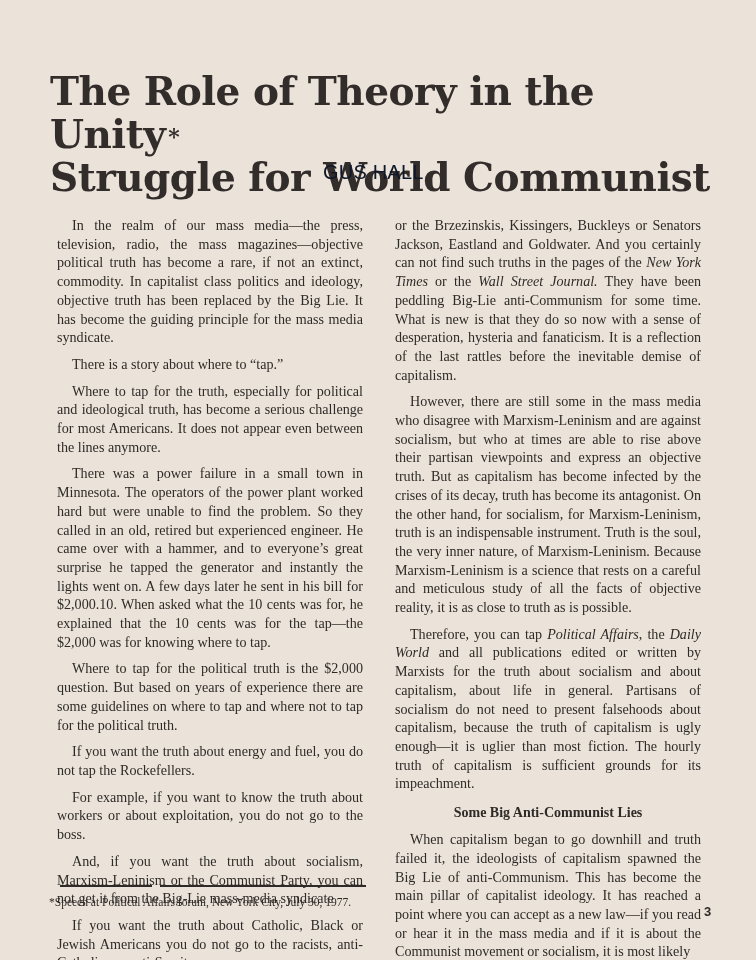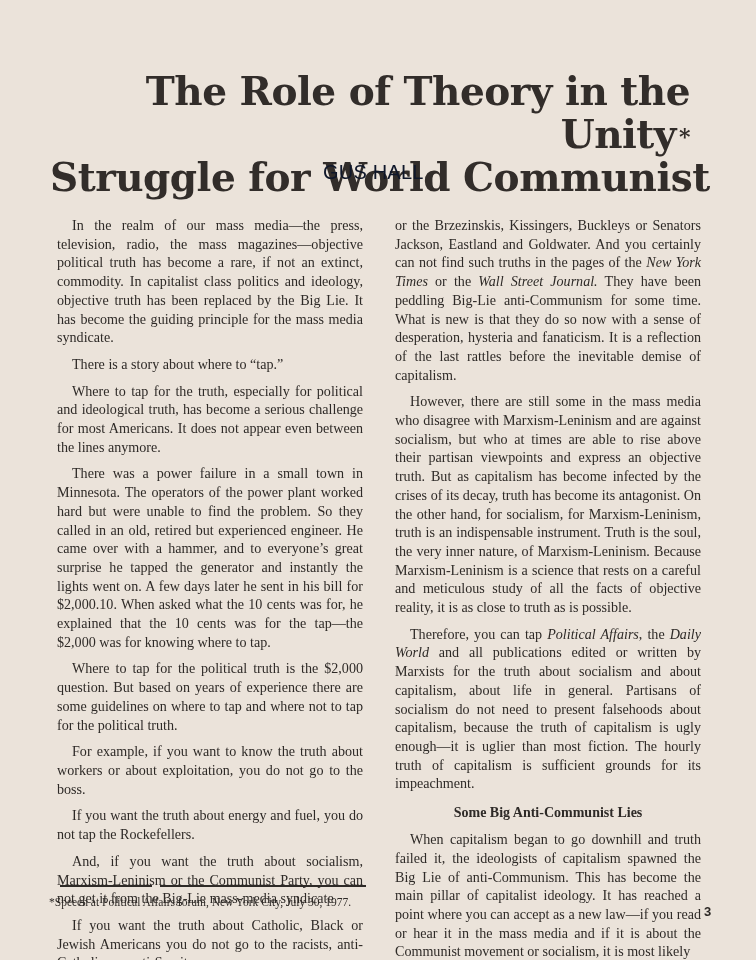--- a/index.html
+++ b/index.html
@@ -12,21 +12,20 @@
   }
   .page { position: absolute; inset: 0; }
   .title {
     position: absolute; left: 50px; top: 44px; width: 640px;
     font-family: "DejaVu Serif", serif;
     font-weight: bold;
     font-size: 39px;
     line-height: 43px;
     color: #322d2a;
     letter-spacing: -0.5px;
-    text-align: right;
   }
   .title .line { display: block; white-space: nowrap; }
   .title .ast { font-size: 22px; vertical-align: top; position: relative; top: 2px; margin-left: 3px; }
   .author {
     position: absolute; left: 323px; top: 161px;
     font-family: "Liberation Sans", sans-serif;
     font-size: 20px; color: #0f172a;
     letter-spacing: 0.2px;
   }
   .col {
@@ -71,22 +70,22 @@
   </h1>
 
   <div class="author">GUS HALL</div>
 
   <div class="col col-left">
     <p>In the realm of our mass media—the press, television, radio, the mass magazines—objective political truth has become a rare, if not an extinct, commodity. In capitalist class politics and ideology, objective truth has been replaced by the Big Lie. It has become the guiding principle for the mass media syndicate.</p>
     <p>There is a story about where to “tap.”</p>
     <p>Where to tap for the truth, especially for political and ideological truth, has become a serious challenge for most Americans. It does not appear even between the lines anymore.</p>
     <p>There was a power failure in a small town in Minnesota. The operators of the power plant worked hard but were unable to find the problem. So they called in an old, retired but experienced engineer. He came over with a hammer, and to everyone’s great surprise he tapped the generator and instantly the lights went on. A few days later he sent in his bill for $2,000.10. When asked what the 10 cents was for, he explained that the 10 cents was for the tap—the $2,000 was for knowing where to tap.</p>
     <p>Where to tap for the political truth is the $2,000 question. But based on years of experience there are some guidelines on where to tap and where not to tap for the political truth.</p>
+    <p>If you want the truth about energy and fuel, you do not tap the Rockefellers.</p>
     <p>For example, if you want to know the truth about workers or about exploitation, you do not go to the boss.</p>
-    <p>If you want the truth about energy and fuel, you do not tap the Rockefellers.</p>
     <p>And, if you want the truth about socialism, Marxism-Leninism or the Communist Party, you can not get it from the Big-Lie mass-media syndicate</p>
     <p>If you want the truth about Catholic, Black or Jewish Americans you do not go to the racists, anti-Catholics or anti-Semites.</p>
   </div>
 
   <div class="col col-right">
     <p class="noindent"><span>or the Brzezinskis, Kissingers, Buckleys or Senators Jackson, Eastland and Goldwater. And you certainly can not find such truths in the pages of the </span><i>New York Times</i><span> or the </span><i>Wall Street Journal.</i><span> They have been peddling Big-Lie anti-Communism for some time. What is new is that they do so now with a sense of desperation, hysteria and fanaticism. It is a reflection of the last rattles before the inevitable demise of capitalism.</span></p>
     <p>However, there are still some in the mass media who disagree with Marxism-Leninism and are against socialism, but who at times are able to rise above their partisan viewpoints and express an objective truth. But as capitalism has become infected by the crises of its decay, truth has become its antagonist. On the other hand, for socialism, for Marxism-Leninism, truth is an indispensable instrument. Truth is the soul, the very inner nature, of Marxism-Leninism. Because Marxism-Leninism is a science that rests on a careful and meticulous study of all the facts of objective reality, it is as close to truth as is possible.</p>
     <p><span>Therefore, you can tap </span><i>Political Affairs</i><span>, the </span><i>Daily World</i><span> and all publications edited or written by Marxists for the truth about socialism and about capitalism, about life in general. Partisans of socialism do not need to present falsehoods about capitalism, because the truth of capitalism is ugly enough—it is uglier than most fiction. The hourly truth of capitalism is sufficient grounds for its impeachment.</span></p>
     <h3 style="margin-top:10px">Some Big Anti-Communist Lies</h3>
     <p>When capitalism began to go downhill and truth failed it, the ideologists of capitalism spawned the Big Lie of anti-Communism. This has become the main pillar of capitalist ideology. It has reached a point where you can accept as a new law—if you read or hear it in the mass media and if it is about the Communist movement or socialism, it is most likely</p>

